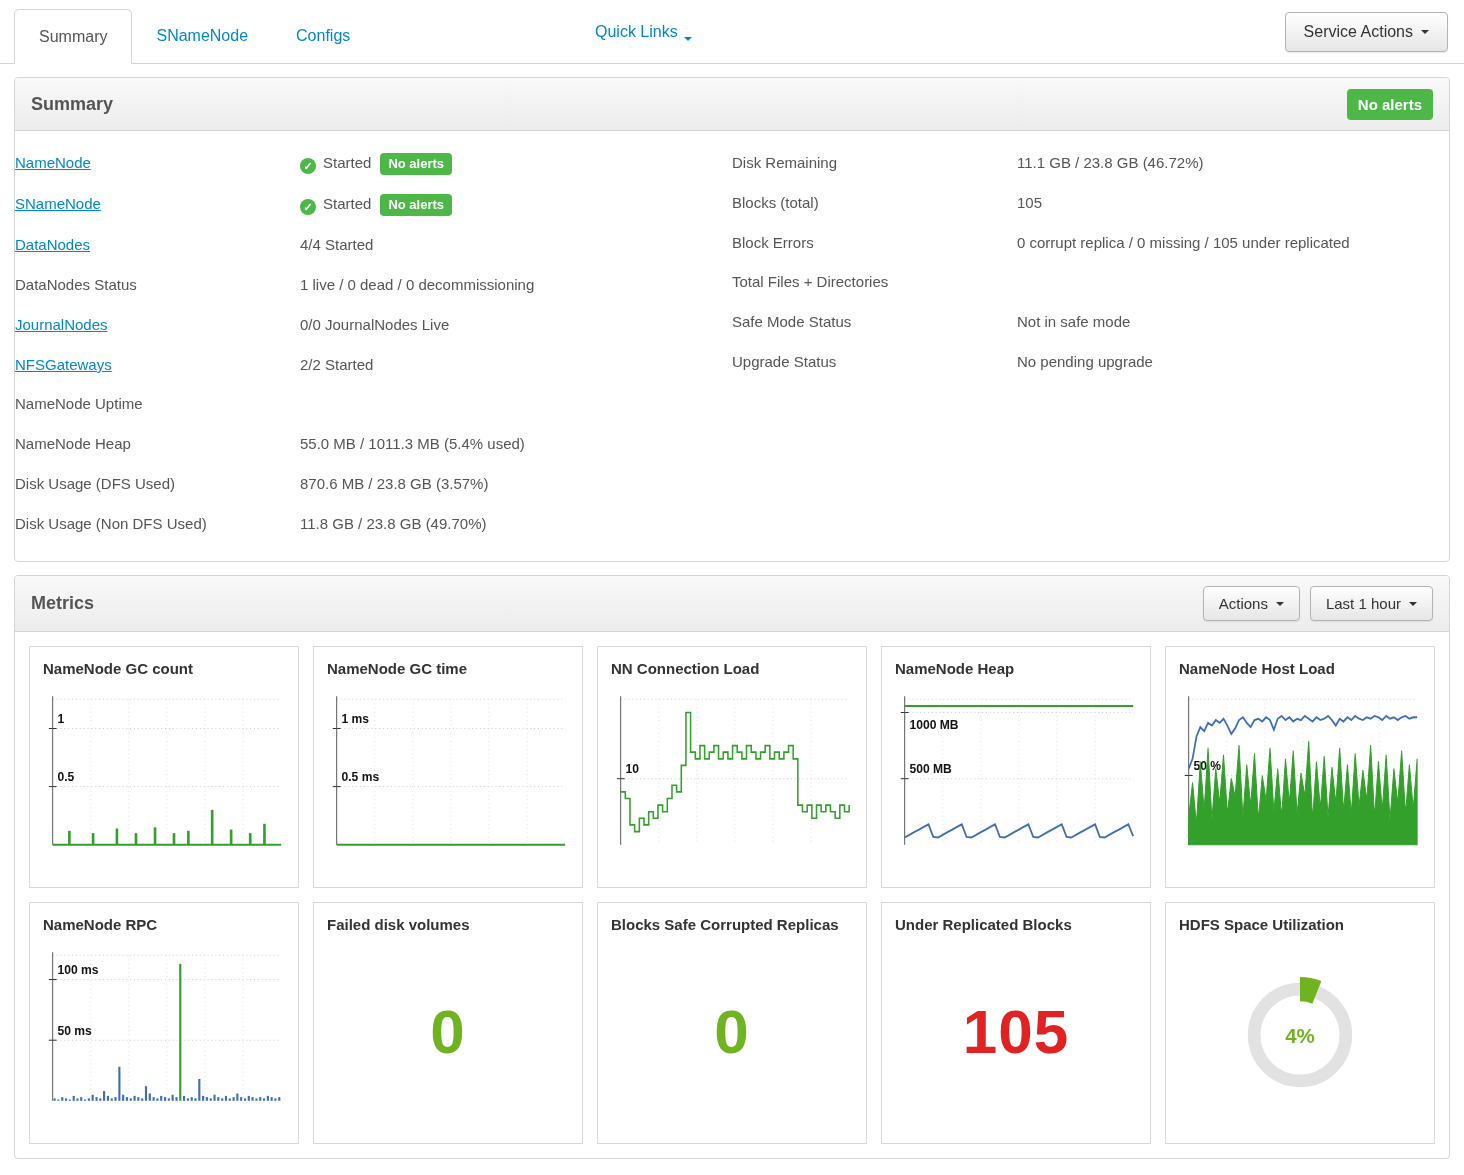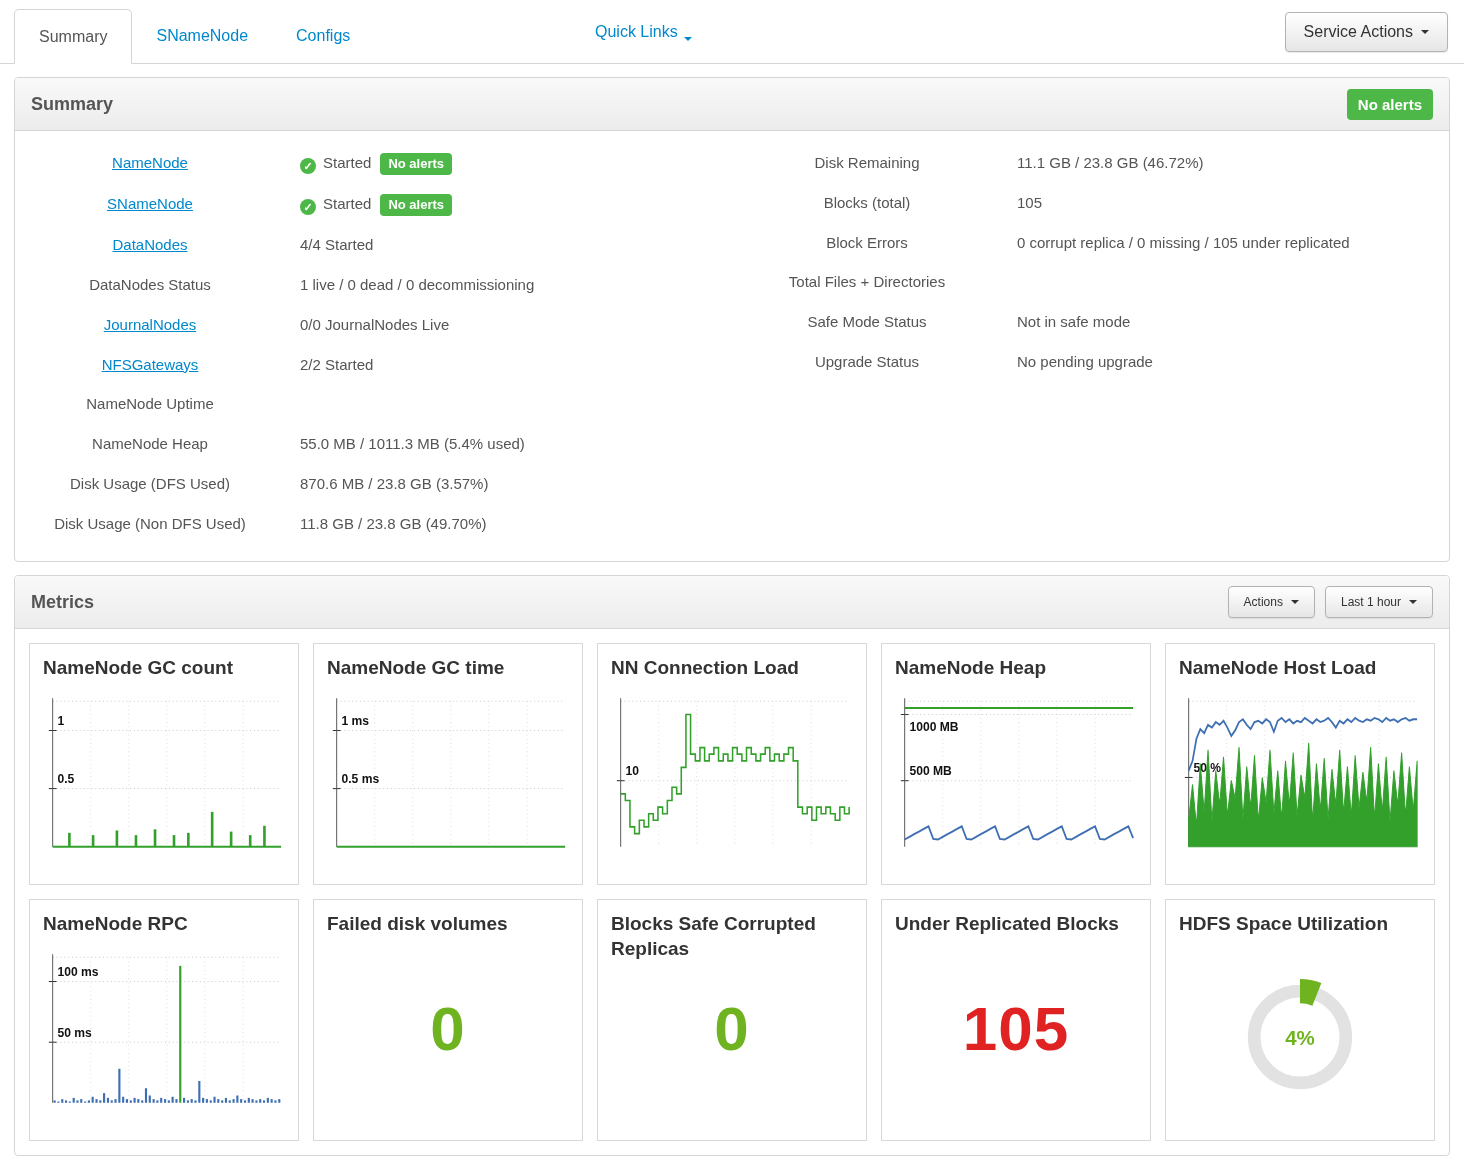--- a/index.html
+++ b/index.html
@@ -6,48 +6,48 @@
   *{box-sizing:border-box;margin:0;padding:0}
   html,body{background:#fff}
   body{width:1464px;font-family:"Liberation Sans",sans-serif;color:#555;font-size:15px}
 
   
   .tabbar{display:flex;align-items:stretch;height:64px;border-bottom:1px solid #d5d5d5;padding:0 14px;position:relative}
   .tab{display:flex;align-items:center;padding:0 24px;margin-top:9px;font-size:16px;color:var(--blue);cursor:pointer}
   .tab.active{background:#fff;border:1px solid #d5d5d5;border-bottom:1px solid #fff;border-radius:5px 5px 0 0;color:#555;margin-bottom:-1px;cursor:default}
   .quicklinks{position:absolute;left:595px;top:50%;transform:translateY(-50%);color:var(--blue);font-size:16px;cursor:pointer;display:inline-flex;align-items:flex-end;gap:6px}
   .caret{width:0;height:0;border-left:4px solid transparent;border-right:4px solid transparent;border-top:4px solid currentColor;display:inline-block}
-  .btn{display:inline-flex;align-items:center;gap:8px;background:linear-gradient(#ffffff,#e6e6e6);border:1px solid #b3b3b3;border-radius:4px;color:#333;font-size:12px;padding:8px 15px;cursor:pointer;box-shadow:0 1px 1px rgba(0,0,0,.08);font-family:inherit;white-space:nowrap}
+  .btn{display:inline-flex;align-items:center;gap:8px;background:linear-gradient(#ffffff,#e6e6e6);border:1px solid #b3b3b3;border-radius:4px;color:#333;font-size:15px;padding:8px 15px;cursor:pointer;box-shadow:0 1px 1px rgba(0,0,0,.08);font-family:inherit;white-space:nowrap}
   .btn-lg{font-size:16px;padding:10px 18px}
   .service-actions{position:absolute;right:16px;top:50%;transform:translateY(-50%)}
 
   
   .panel{margin:13px 14px;border:1px solid #d5d5d5;border-radius:4px;overflow:hidden;background:#fff}
   .panel-head{display:flex;align-items:center;background:linear-gradient(#f9f9f9,#ececec);border-bottom:1px solid #d5d5d5;padding:10px 16px;min-height:53px}
   .panel-title{font-size:18px;font-weight:bold;color:#555}
   .spacer{flex:1}
   .head-buttons{margin-left:auto;display:flex;gap:10px}
 
   .badge{background:var(--green);color:#fff;font-weight:bold;border-radius:4px;padding:2px 8px;font-size:13px;margin-left:9px;display:inline-block;line-height:1.4}
   .badge-lg{font-size:15px;padding:5px 11px;margin-left:0}
 
   
   .summary-body{display:flex;padding:12px 0 18px}
   .scol{flex:1;min-width:0}
   .srow{display:flex;padding:9px 0;line-height:1.45}
-  .slabel{flex:0 0 285px;text-align:center;padding-right:15px}
+  .slabel{flex:0 0 285px;text-align:left;padding-right:15px}
   .sval{flex:1;padding-right:24px;color:#555;display:block}
   .scol-right .sval{max-width:380px}
   a{color:var(--blue);text-decoration:underline}
   .check{display:inline-block;width:16px;height:16px;border-radius:50%;background:var(--green);color:#fff;font-size:11px;line-height:16px;text-align:center;font-weight:bold;margin-right:7px;vertical-align:-2px}
 
   
   .widgets{display:grid;grid-template-columns:repeat(5,1fr);gap:14px;padding:14px}
   .widget{border:1px solid #d8d8d8;min-height:242px;padding:12px 13px;position:relative;background:#fff;cursor:pointer}
-  .wtitle{font-size:19px;font-weight:bold;color:#333;line-height:1.3}
+  .wtitle{font-size:15px;font-weight:bold;color:#333;line-height:1.3}
   .chart{width:100%;height:160px;margin-top:12px;display:block}
   .bignum{position:absolute;left:0;right:0;top:50%;transform:translateY(-38%);text-align:center;font-size:62px;font-weight:bold;letter-spacing:1px}
   .donut{display:block;width:156px;height:156px;margin:22px auto 0}
 </style>
 </head>
 <body>
 
 <div class="tabbar">
   <div class="tab active">Summary</div>
   <div class="tab">SNameNode</div>

